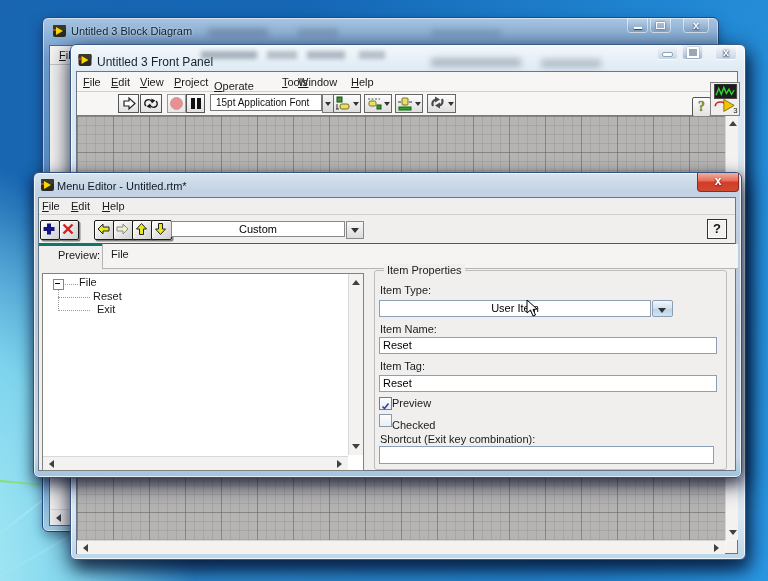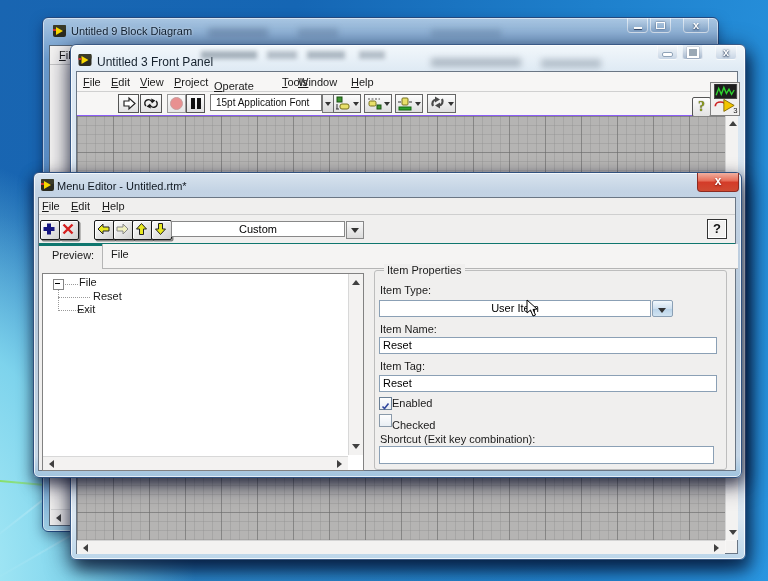--- a/index.html
+++ b/index.html
@@ -37,21 +37,21 @@
  <div class="w" id="bd" style="left:42px;top:17px;width:675px;height:513px;
    background:linear-gradient(to bottom,#a8c5e1 0%,#6b9bce 8%,#4f84c0 40%,#4b81bd 65%,#7fb0d8 92%,#a2d0e6 100%);
    border:1px solid #23497e;box-shadow:0 5px 14px -2px rgba(0,10,40,.55), inset 0 0 0 1px rgba(255,255,255,.5);">
 
    <svg style="position:absolute;left:10px;top:7px;" width="13" height="12" viewBox="0 0 13 12">
      <rect x="0" y="0" width="13" height="12" rx="2" fill="#2b2b20"></rect>
      <rect x="0" y="0" width="13" height="5" rx="1" fill="#3a3a28"></rect>
      <polygon points="3,2 10,6 3,10" fill="#f7d800"></polygon>
      <rect x="0" y="4" width="3" height="2" fill="#cc3333"></rect>
    </svg>
-   <div class="tbtxt" style="left:28px;top:7px;color:#102030;text-shadow:0 0 3px rgba(255,255,255,.8);">Untitled 9 Block Diagram</div>
+   <div class="tbtxt" style="left:28px;top:7px;color:#102030;text-shadow:0 0 3px rgba(255,255,255,.8);">Untitled 3 Block Diagram</div>
 
    <div style="position:absolute;left:165px;top:10px;width:60px;height:9px;background:rgba(40,60,90,.25);filter:blur(3px);"></div>
    <div style="position:absolute;left:255px;top:10px;width:40px;height:9px;background:rgba(40,60,90,.2);filter:blur(3px);"></div>
    <div style="position:absolute;left:388px;top:11px;width:70px;height:8px;background:rgba(40,60,90,.18);filter:blur(3px);"></div>
 
    <div class="cap" style="left:584px;top:0;">
      <div class="c" style="width:19px;border-radius:0 0 4px 4px;background:linear-gradient(rgba(255,255,255,.25),rgba(90,120,160,.25));margin-right:2px;">
        <div style="width:8px;height:2px;background:#fff;box-shadow:0 1px 1px rgba(20,40,70,.8);margin-top:5px;"></div>
         </div>
      <div class="c" style="width:19px;border-radius:0 0 4px 4px;background:linear-gradient(rgba(255,255,255,.25),rgba(90,120,160,.25));margin-right:12px;">
@@ -261,37 +261,37 @@
               <path d="M8.5 13.5 L3.5 8 L6.5 8 L6.5 2.5 L10.5 2.5 L10.5 8 L13.5 8 z" fill="#e8e820" stroke="#222"></path>
             </svg></div>
        <div class="inp" style="left:132px;top:6px;width:172px;height:14px;border-color:#888;text-align:center;line-height:14px;">Custom</div>
        <div style="position:absolute;left:307px;top:6px;width:16px;height:16px;border:1px solid #888;background:linear-gradient(#f8f8f8,#dcdcdc);">
          <div class="arr" style="left:4px;top:6px;border-left:4px solid transparent;border-right:4px solid transparent;border-top:5px solid #333;"></div>
        </div>
        <div style="position:absolute;left:668px;top:4px;width:18px;height:18px;border:1px solid #333;box-shadow:inset 0 0 0 1px #fff;background:#f2f1f0;color:#111;font-size:13px;font-weight:bold;text-align:center;line-height:18px;">?</div>
      </div>
 
      <div style="position:absolute;left:0;top:46px;width:100%;height:231px;">
-       <div class="lbl" style="left:13px;top:5px;text-align:center;">Preview:</div>
+       <div class="lbl" style="left:19px;top:5px;text-align:center;">Preview:</div>
        <div style="position:absolute;left:63px;top:0px;width:635px;height:24px;background:#f5f4f3;border-left:1px solid #b5b5b5;border-bottom:1px solid #b5b5b5;">
          <span class="lbl" style="left:8px;top:4px;">File</span>
        </div>
 
        <div style="position:absolute;left:3px;top:29px;width:320px;height:196px;background:#fff;border:1px solid #828282;">
 
          <div style="position:absolute;left:15px;top:10px;width:20px;border-top:1px dotted #9a9a9a;"></div>
          <div style="position:absolute;left:15px;top:10px;height:27px;border-left:1px dotted #9a9a9a;"></div>
          <div style="position:absolute;left:15px;top:23px;width:32px;border-top:1px dotted #9a9a9a;"></div>
          <div style="position:absolute;left:15px;top:36px;width:32px;border-top:1px dotted #9a9a9a;"></div>
          <div style="position:absolute;left:10px;top:5px;width:9px;height:9px;background:#fff;border:1px solid #848484;">
            <div style="position:absolute;left:1px;top:3px;width:5px;height:1px;background:#000;"></div>
             </div>
          <div class="lbl" style="left:36px;top:2px;">File</div>
          <div class="lbl" style="left:50px;top:16px;">Reset</div>
-         <div class="lbl" style="left:34px;top:29px;">Exit</div>
+         <div class="lbl" style="left:54px;top:29px;">Exit</div>
 
          <div class="sb" style="right:0;top:0;width:14px;height:181px;border-left:1px solid #d8d8d8;">
            <div class="arr" style="left:3px;top:6px;border-left:4px solid transparent;border-right:4px solid transparent;border-bottom:5px solid #404040;"></div>
            <div class="arr" style="left:3px;bottom:6px;border-left:4px solid transparent;border-right:4px solid transparent;border-top:5px solid #404040;"></div>
          </div>
 
          <div class="sb" style="left:0;bottom:0;width:305px;height:13px;border-top:1px solid #d8d8d8;">
            <div class="arr" style="left:6px;top:3px;border-top:4px solid transparent;border-bottom:4px solid transparent;border-right:5px solid #404040;"></div>
            <div class="arr" style="right:6px;top:3px;border-top:4px solid transparent;border-bottom:4px solid transparent;border-left:5px solid #404040;"></div>
          </div>
@@ -309,21 +309,21 @@
          </svg>
          <div class="lbl" style="left:5px;top:52px;">Item Name:</div>
          <div class="inp" style="left:4px;top:66px;width:333px;height:15px;line-height:15px;padding-left:3px;">Reset</div>
          <div class="lbl" style="left:5px;top:89px;">Item Tag:</div>
          <div class="inp" style="left:4px;top:104px;width:333px;height:15px;line-height:15px;padding-left:3px;">Reset</div>
          <div style="position:absolute;left:4px;top:126px;width:11px;height:11px;background:linear-gradient(#fefefe,#e8eef4);border:1px solid #6a7f95;">
             <svg width="11" height="11" viewBox="0 0 11 11">
                 <path d="M2.5 5.5 L4.5 7.5 L8.5 2.5" fill="none" stroke="#31479e" stroke-width="1.6"></path>
               </svg>
          </div>
-         <div class="lbl" style="left:17px;top:126px;">Enabled</div>
+         <div class="lbl" style="left:17px;top:126px;">Preview</div>
          <div style="position:absolute;left:4px;top:143px;width:11px;height:11px;background:linear-gradient(#fefefe,#e8eef4);border:1px solid #8a9aaa;"></div>
          <div class="lbl" style="left:17px;top:148px;">Checked</div>
          <div class="lbl" style="left:5px;top:162px;">Shortcut (Exit key combination):</div>
          <div class="inp" style="left:4px;top:175px;width:333px;height:16px;"></div>
        </div>
      </div>
    </div>
  </div>
 </div>
 

